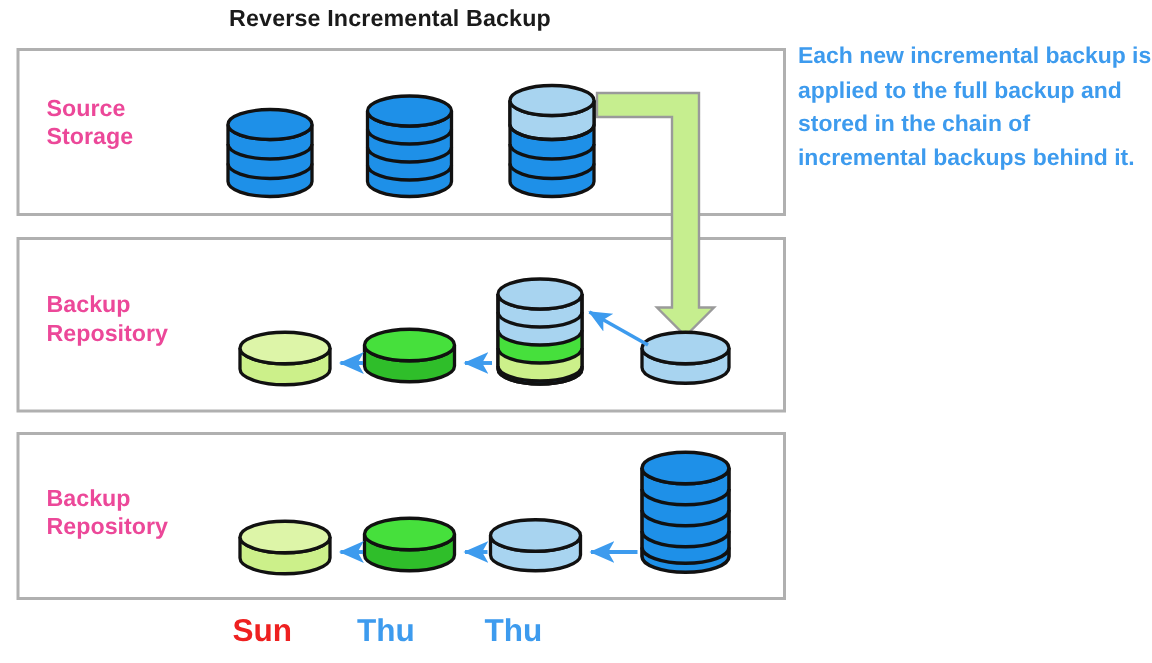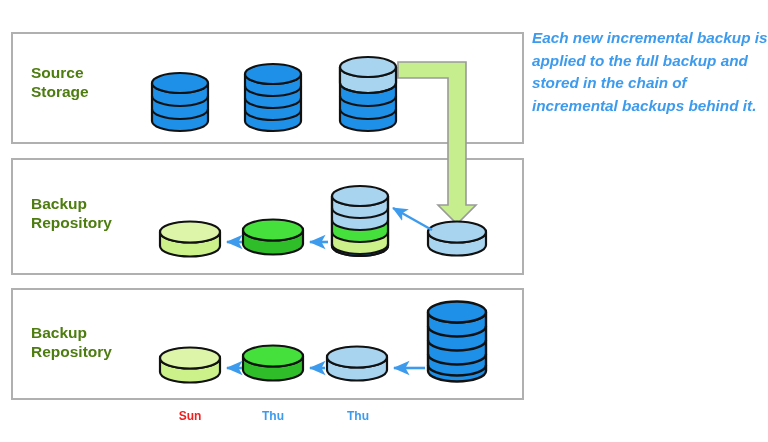--- a/index.html
+++ b/index.html
@@ -10,45 +10,46 @@
   
   .title{position:absolute;left:0;top:4px;width:520px;text-align:center;
          font-size:15.5px;font-weight:bold;color:#1a1a1a;letter-spacing:.1px;}
 
   
   .panel{position:absolute;border:2px solid #b0b0b0;background:#ffffff;box-sizing:border-box;}
   #panel-source{left:11px;top:32px;width:513px;height:112px;}
   #panel-repo-mid{left:11px;top:158px;width:513px;height:117px;}
   #panel-repo-bottom{left:11px;top:288px;width:513px;height:112px;}
 
-  .panel-label{position:absolute;color:#4d7c0f;font-weight:bold;font-size:15.5px;
+  .panel-label{position:absolute;color:#ec4899;font-weight:bold;font-size:15.5px;
                line-height:19px;white-space:pre-line;}
   #label-source{left:31px;top:63px;}
   #label-repo-mid{left:31px;top:194px;}
   #label-repo-bottom{left:31px;top:323px;}
 
   
   .note{position:absolute;left:532px;top:27px;width:236px;color:#3d9bee;
-        font-weight:bold;font-size:15.3px;line-height:22.5px;font-style:italic;}
+        font-weight:bold;font-size:15.3px;line-height:22.5px;}
 
   
   .artwork{position:absolute;left:0;top:0;width:768px;height:442px;overflow:visible;}
 
   
-  .day{position:absolute;font-weight:bold;font-size:12px;top:409px;
-       width:70px;text-align:center;}
+  .day{position:absolute;font-weight:bold;font-size:21px;top:409px;
+       width:70px;}
   #day-sun{left:155px;color:#ee2020;}
   #day-mon{left:238px;color:#3d9bee;}
   #day-tue{left:323px;color:#3d9bee;}
 </style>
 </head>
 <body>
 
 <div class="stage">
 
+  <div class="title">Reverse Incremental Backup</div>
 
   <div class="panel" id="panel-source"></div>
   <div class="panel" id="panel-repo-mid"></div>
   <div class="panel" id="panel-repo-bottom"></div>
 
   <div class="panel-label" id="label-source">Source
 Storage</div>
   <div class="panel-label" id="label-repo-mid">Backup
 Repository</div>
   <div class="panel-label" id="label-repo-bottom">Backup

